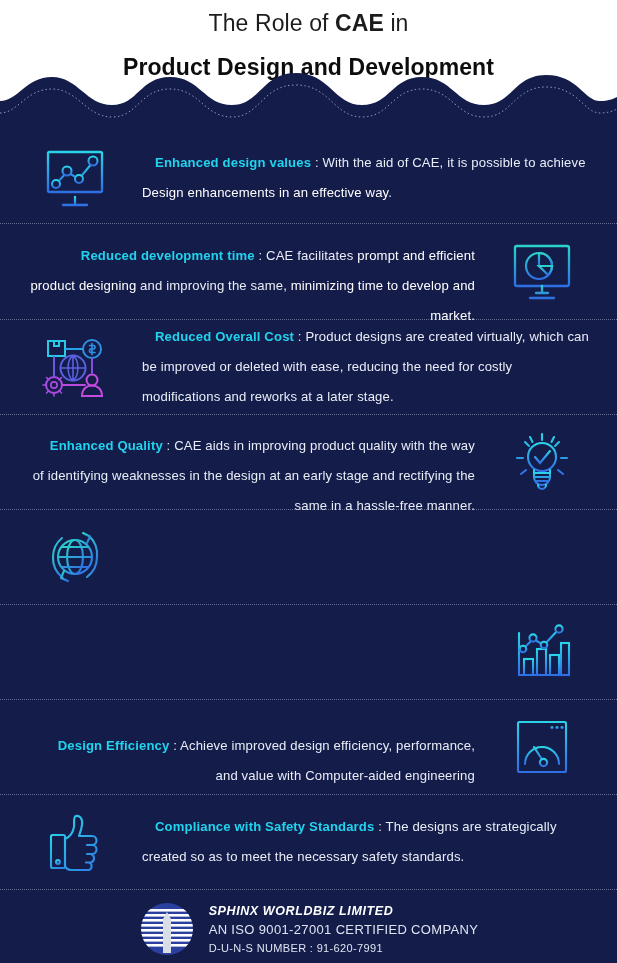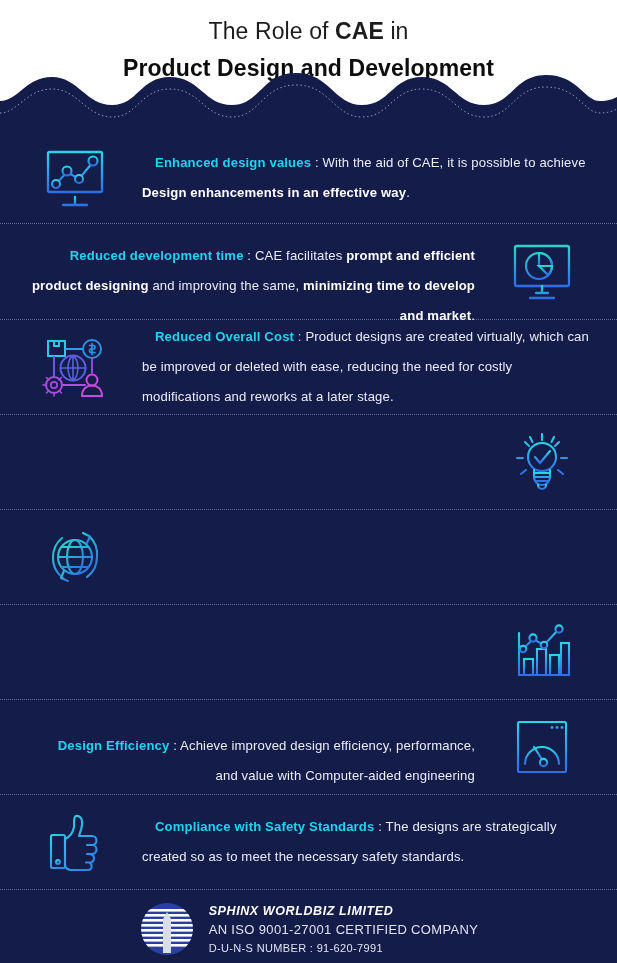--- a/index.html
+++ b/index.html
@@ -23,40 +23,40 @@
   
   .header {
     position: relative;
     width: 617px;
     height: 132px;
     background: #ffffff;
     overflow: hidden;
   }
   .title-block {
     position: absolute;
-    top: 16px;
+    top: 8px;
     left: 0;
     width: 617px;
     text-align: center;
   }
   .title-line1 {
     font-size: 23px;
     color: #1c1c1c;
     font-weight: 400;
     letter-spacing: 0.1px;
     line-height: 31px;
   }
   .title-line1 b { font-weight: 700; }
   .title-line2 {
     font-size: 23px;
     color: #0d0d0d;
     font-weight: 700;
     letter-spacing: 0.1px;
     line-height: 34px;
-    margin-top: 4px;
+    margin-top: 11px;
   }
   .wave-wrap {
     position: absolute;
     left: 0;
     bottom: -1px;
     width: 617px;
     height: 62px;
     line-height: 0;
   }
 
@@ -95,21 +95,21 @@
     font-weight: 400;
     letter-spacing: 0.15px;
   }
   .para .lead {
     color: #22d3ee;
     font-weight: 700;
     padding-left: 13px;
   }
   .para .em {
     color: #ffffff;
-    font-weight: 700;
+    font-weight: 400;
   }
 
   
   .footer {
     position: relative;
     width: 617px;
     height: 78px;
     display: flex;
     align-items: center;
     justify-content: center;
@@ -261,20 +261,25 @@
             </defs>
           <g fill="none" stroke="url(#g4)" stroke-width="2.1" stroke-linecap="round">
             <circle cx="31" cy="27" r="14"></circle>
             <path d="M24,27 L29,33 L39,21"></path>
             <path d="M23,40 L23,47 a8,8 0 0 0 16,0 L39,40"></path>
             <path d="M23,43 h16 M23,47 h16 M25,51 h12"></path>
             <path d="M27,55 a4,4 0 0 0 8,0"></path>
             <path d="M31,4 v6 M14,12 l4,4 M48,12 l-4,4 M6,28 h6 M50,28 h6 M10,44 l5,-4 M52,44 l-5,-4 M19,7 l2.5,5 M43,7 l-2.5,5"></path>
           </g>
         </svg>
+      </div>
+      <div class="text-cell">
+        <div class="para">
+          <span class="lead">Enhanced Quality</span><span> : </span><span>CAE aids in improving product quality with the way of identifying weaknesses in the design at an early stage and rectifying the same in a hassle-free manner.</span>
+        </div>
       </div>
     </div>
 
     <div class="row left" style="height:95px">
       <div class="icon-cell">
         <svg width="66" height="66" viewBox="0 0 66 66">
           <defs>
               <linearGradient id="g5" x1="0.1" y1="0" x2="0.9" y2="1">
             <stop offset="0" stop-color="#2ad4c8"></stop>
                 <stop offset="1" stop-color="#2f6fe4"></stop>

